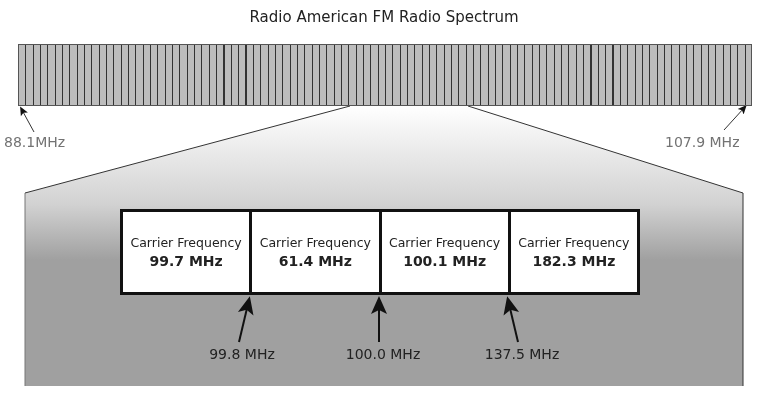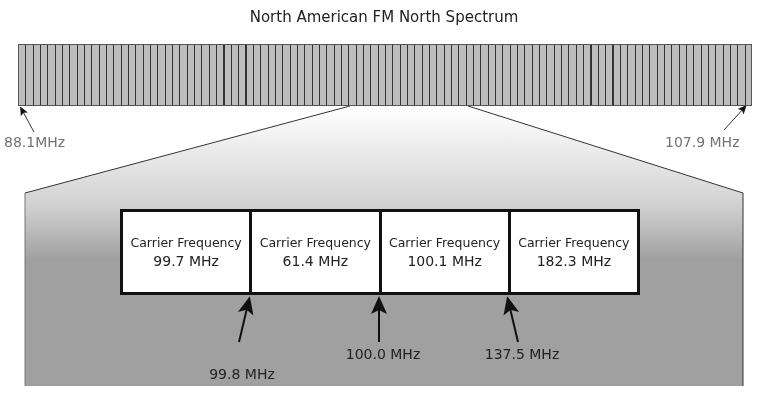--- a/index.html
+++ b/index.html
@@ -11,27 +11,27 @@
           box-sizing:border-box; border:1px solid #555;
           background-color:#bdbdbd;
           background-image: repeating-linear-gradient(to right, #bdbdbd 0px, #bdbdbd 6.3px, #333 6.3px, #333 7.34px); }
   svg.overlay { position:absolute; left:0; top:0; }
   .endlabel { position:absolute; font-size:14px; color:#737373; }
   .boxes { position:absolute; left:120px; top:209px; width:520px; height:86px;
            display:flex; box-sizing:border-box; border:3px solid #111; background:#fff; }
   .box { flex:1; display:flex; flex-direction:column; justify-content:center; align-items:center;
          border-right:3px solid #111; font-size:12.5px; line-height:19px; color:#222; text-align:left; }
   .box:last-child { border-right:none; }
-  .box .freq { font-size:14px; }
+  .box .freq { font-size:14px;font-weight:bold; }
   .sublabel { position:absolute; font-size:14px; color:#222; width:110px; text-align:center; }
 </style>
 </head>
 <body>
 
-<div class="title">North American FM North Spectrum</div>
+<div class="title">Radio American FM Radio Spectrum</div>
 
 <svg class="overlay" width="768" height="404">
   <defs>
     <linearGradient id="fade" x1="0" y1="0" x2="0" y2="1">
       <stop offset="0" stop-color="#ffffff"></stop>
       <stop offset="0.35" stop-color="#d2d2d2"></stop>
       <stop offset="0.55" stop-color="#a0a0a0"></stop>
       <stop offset="1" stop-color="#a0a0a0"></stop>
     </linearGradient>
     <marker id="ah" markerWidth="10" markerHeight="10" refX="5" refY="5" orient="auto">
@@ -69,15 +69,15 @@
   <div class="box">
     <span>Carrier Frequency</span>
     <span class="freq">100.1 MHz</span>
   </div>
   <div class="box">
     <span>Carrier Frequency</span>
     <span class="freq">182.3 MHz</span>
   </div>
 </div>
 
-<div class="sublabel" style="left:187px; top:346px;margin-top:20px;">99.8 MHz</div>
+<div class="sublabel" style="left:187px; top:346px;">99.8 MHz</div>
 <div class="sublabel" style="left:328px; top:346px;">100.0 MHz</div>
 <div class="sublabel" style="left:467px; top:346px;">137.5 MHz</div>
 
 </body></html>

